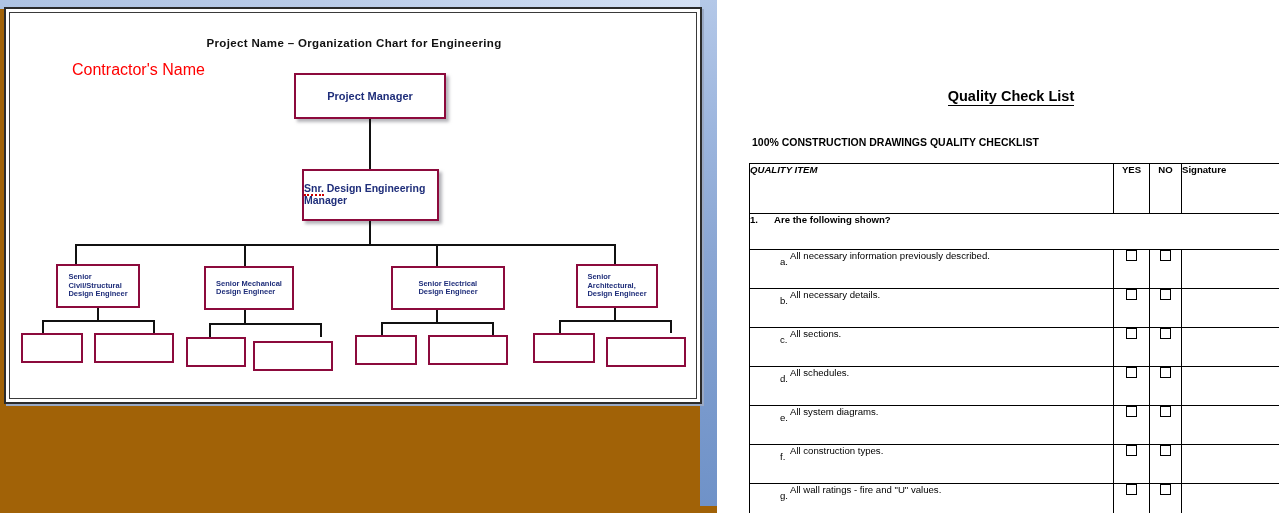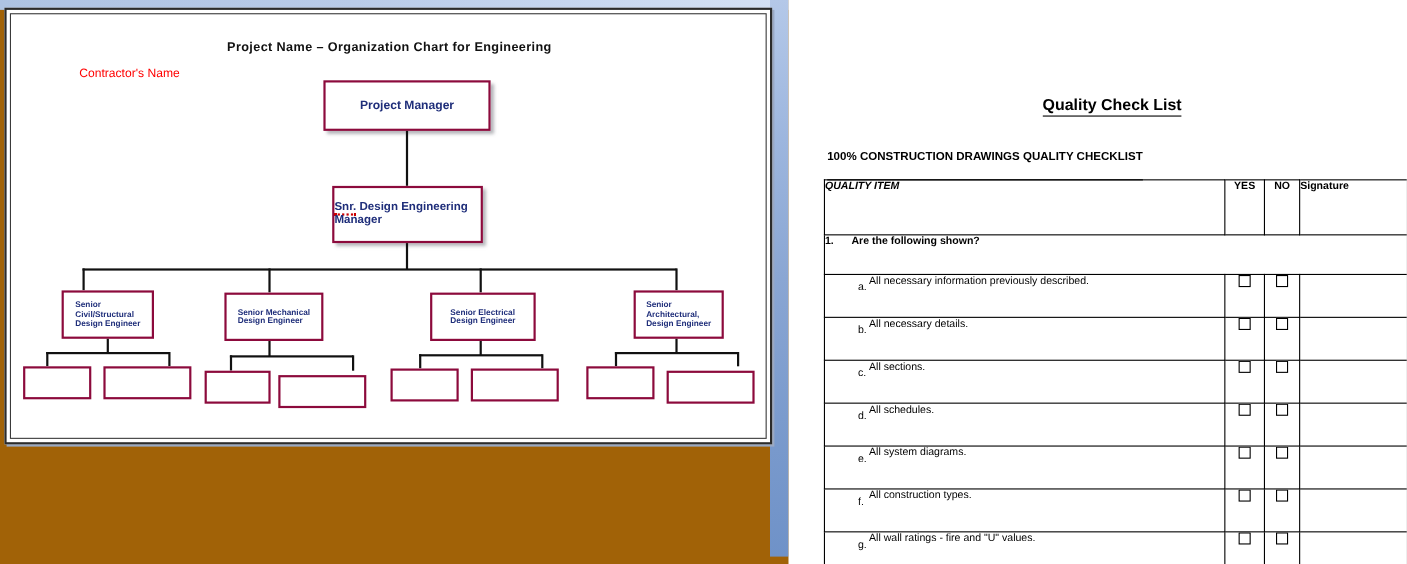--- a/index.html
+++ b/index.html
@@ -61,21 +61,21 @@
     text-align: center;
     font-size: 11.5px;
     font-weight: bold;
     letter-spacing: .35px;
     color: #111111;
     white-space: nowrap;
   }
   #contractor-name {
     position: absolute;
     left: 62px; top: 48px;
-    font-size: 11px;
+    font-size: 16px;
     color: #ff0000;
     white-space: nowrap;
   }
 
   
   .vline { position: absolute; background: #111111; width: 2px; }
   .hline { position: absolute; background: #111111; height: 2px; }
 
   
   .org-box {
@@ -91,21 +91,21 @@
   }
   .org-box.shadowed {
     box-shadow: 3px 3px 3px rgba(120,120,130,.55);
     border-color: #8c0a3c;
   }
   #box-pm { left: 284px; top: 60px; width: 152px; height: 46px; font-size: 11px; }
   #box-snr { left: 292px; top: 156px; width: 137px; height: 52px; font-size: 10.5px; }
   .box-lvl3 { font-size: 7.5px; height: 44px; }
   #box-civil  { left: 46px;  top: 251px; width: 84px;  }
   #box-mech   { left: 194px; top: 253px; width: 90px;  }
-  #box-elec   { left: 381px; top: 253px; width: 96px;  }
+  #box-elec   { left: 381px; top: 253px; width: 114px;  }
   #box-arch   { left: 566px; top: 251px; width: 82px;  }
   .box-leaf { position: absolute; background:#ffffff; border: 2px solid #8c0a3c; height: 30px; }
 
   .spellcheck {
     border-bottom: 2px dotted #cc0000;
     padding-bottom: 0px;
   }
 
   
   #right-pane {

